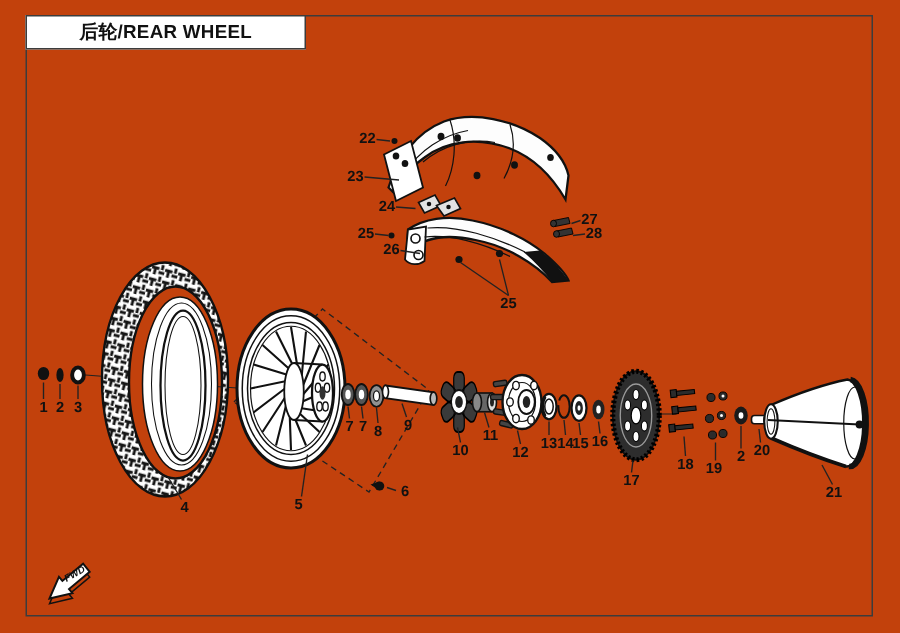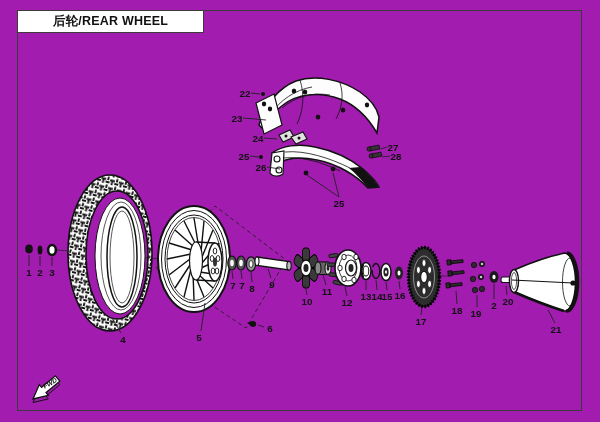--- a/index.html
+++ b/index.html
@@ -1,16 +1,16 @@
 <!DOCTYPE html>
 <html><head>
 <meta charset="utf-8">
 <style>
   html,body{margin:0;padding:0;background:#fff;}
-  #stage{position:relative;width:600px;height:422px;background:#a21caf;overflow:hidden;
+  #stage{position:relative;width:600px;height:422px;background:#c2410c;overflow:hidden;
          font-family:"Liberation Sans",sans-serif;}
   #outer-border{position:absolute;left:17px;top:10px;width:565px;height:401px;
                 border:1.4px solid #3c3c3c;box-sizing:border-box;}
   #title-box{position:absolute;left:17px;top:10px;width:187px;height:23px;
              border:1.2px solid #3c3c3c;box-sizing:border-box;background:#fff;
              display:flex;align-items:center;justify-content:center;}
   #title-box span{font-size:12.5px;font-weight:bold;color:#111;letter-spacing:.2px;
                   font-family:"Liberation Sans","DejaVu Sans",sans-serif;}
   svg{position:absolute;left:0;top:0;}
   .callout{font:bold 9.8px "Liberation Sans","DejaVu Sans",sans-serif;fill:#111;

